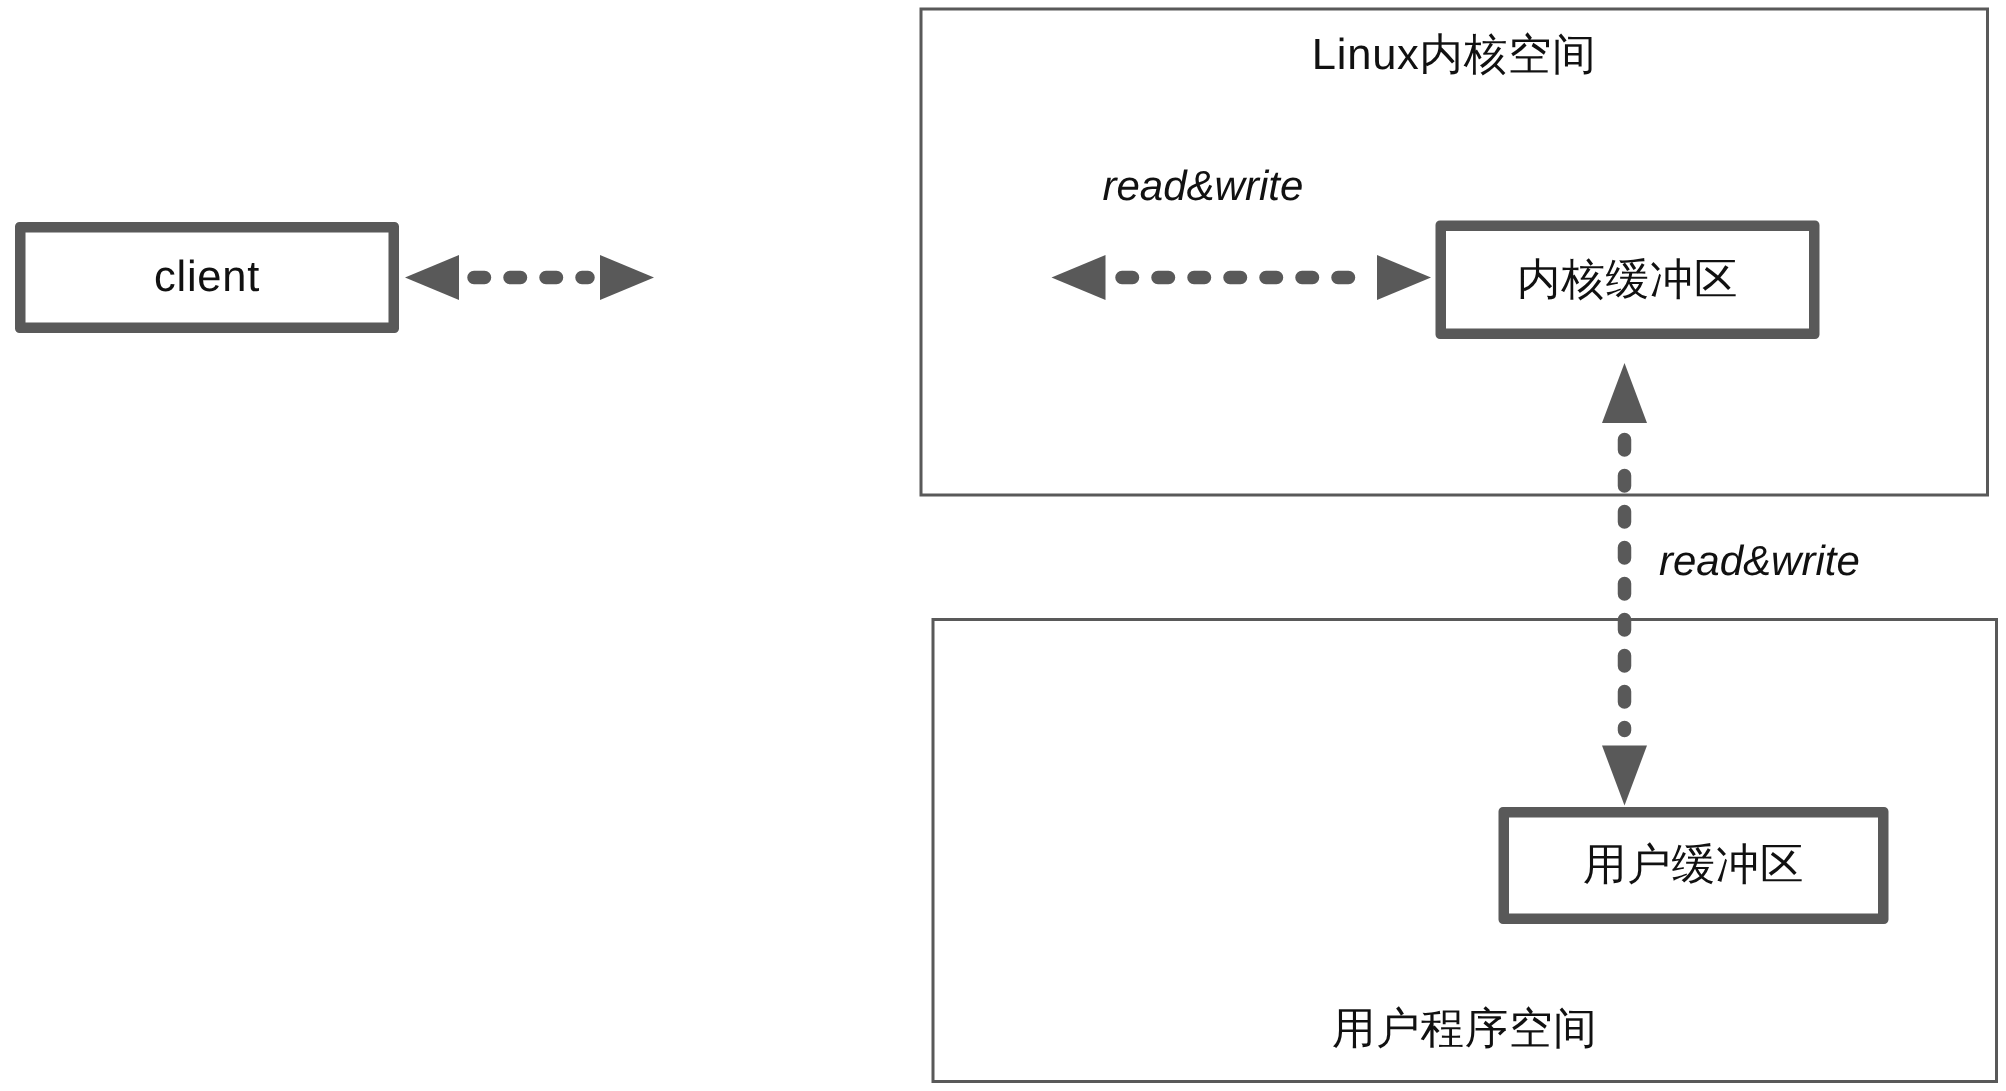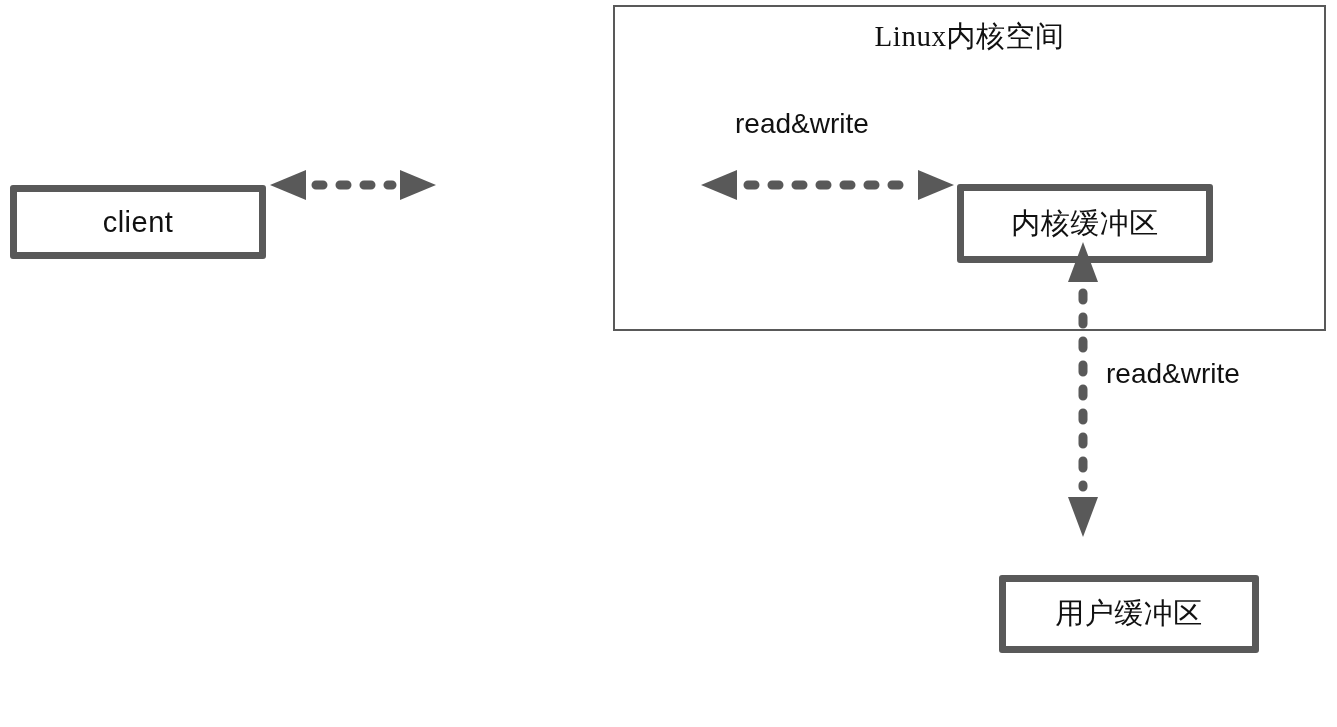--- a/index.html
+++ b/index.html
@@ -42,38 +42,37 @@
   }
   .container-label {
     position: absolute;
     left: 0;
     width: 100%;
     text-align: center;
     font-size: 29px;
     color: var(--text);
     letter-spacing: 0.5px;
   }
-  .container-label.top { top: 10px; font-family: Liberation Serif, serif; }
+  .container-label.top { top: 10px; }
   .container-label.bottom { bottom: 14px; }
 
   
   .node {
     position: absolute;
     box-sizing: border-box;
     border: 7px solid var(--stroke);
     border-radius: 3px;
     background: #ffffff;
     display: flex;
     align-items: center;
     justify-content: center;
     font-size: 29px;
     color: var(--text);
     z-index: 2;
     letter-spacing: 0.5px;
-    margin-top: 37px;
   }
   .node.client        { left: 10px;  top: 148px; width: 256px; height: 74px; }
   .node.nic           { left: 437px; top: 148px; width: 260px; height: 74px; }
   .node.kernel-buffer { left: 957px; top: 147px; width: 256px; height: 79px; text-align: right; }
   .node.user-buffer   { left: 999px; top: 538px; width: 260px; height: 78px; }
 
   
   svg.arrows {
     position: absolute;
     left: 0;
@@ -94,33 +93,37 @@
     fill: var(--stroke);
     stroke: none;
   }
 
   .edge-label {
     position: absolute;
     font-size: 28px;
     color: var(--text);
     white-space: nowrap;
     z-index: 5;
+    font-style: italic;
   }
   .edge-label.rw-horizontal { left: 735px;  top: 108px; }
   .edge-label.rw-vertical   { left: 1106px; top: 358px; }
 </style>
 </head>
 <body>
 
 <div class="canvas">
 
   <div class="container kernel-space">
     <div class="container-label top">Linux内核空间</div>
   </div>
 
+  <div class="container user-space">
+    <div class="container-label bottom">用户程序空间</div>
+  </div>
 
   <div class="node client">
     <span>client</span>
   </div>
 
 
   <div class="node kernel-buffer">
     <span>内核缓冲区</span>
   </div>
 

